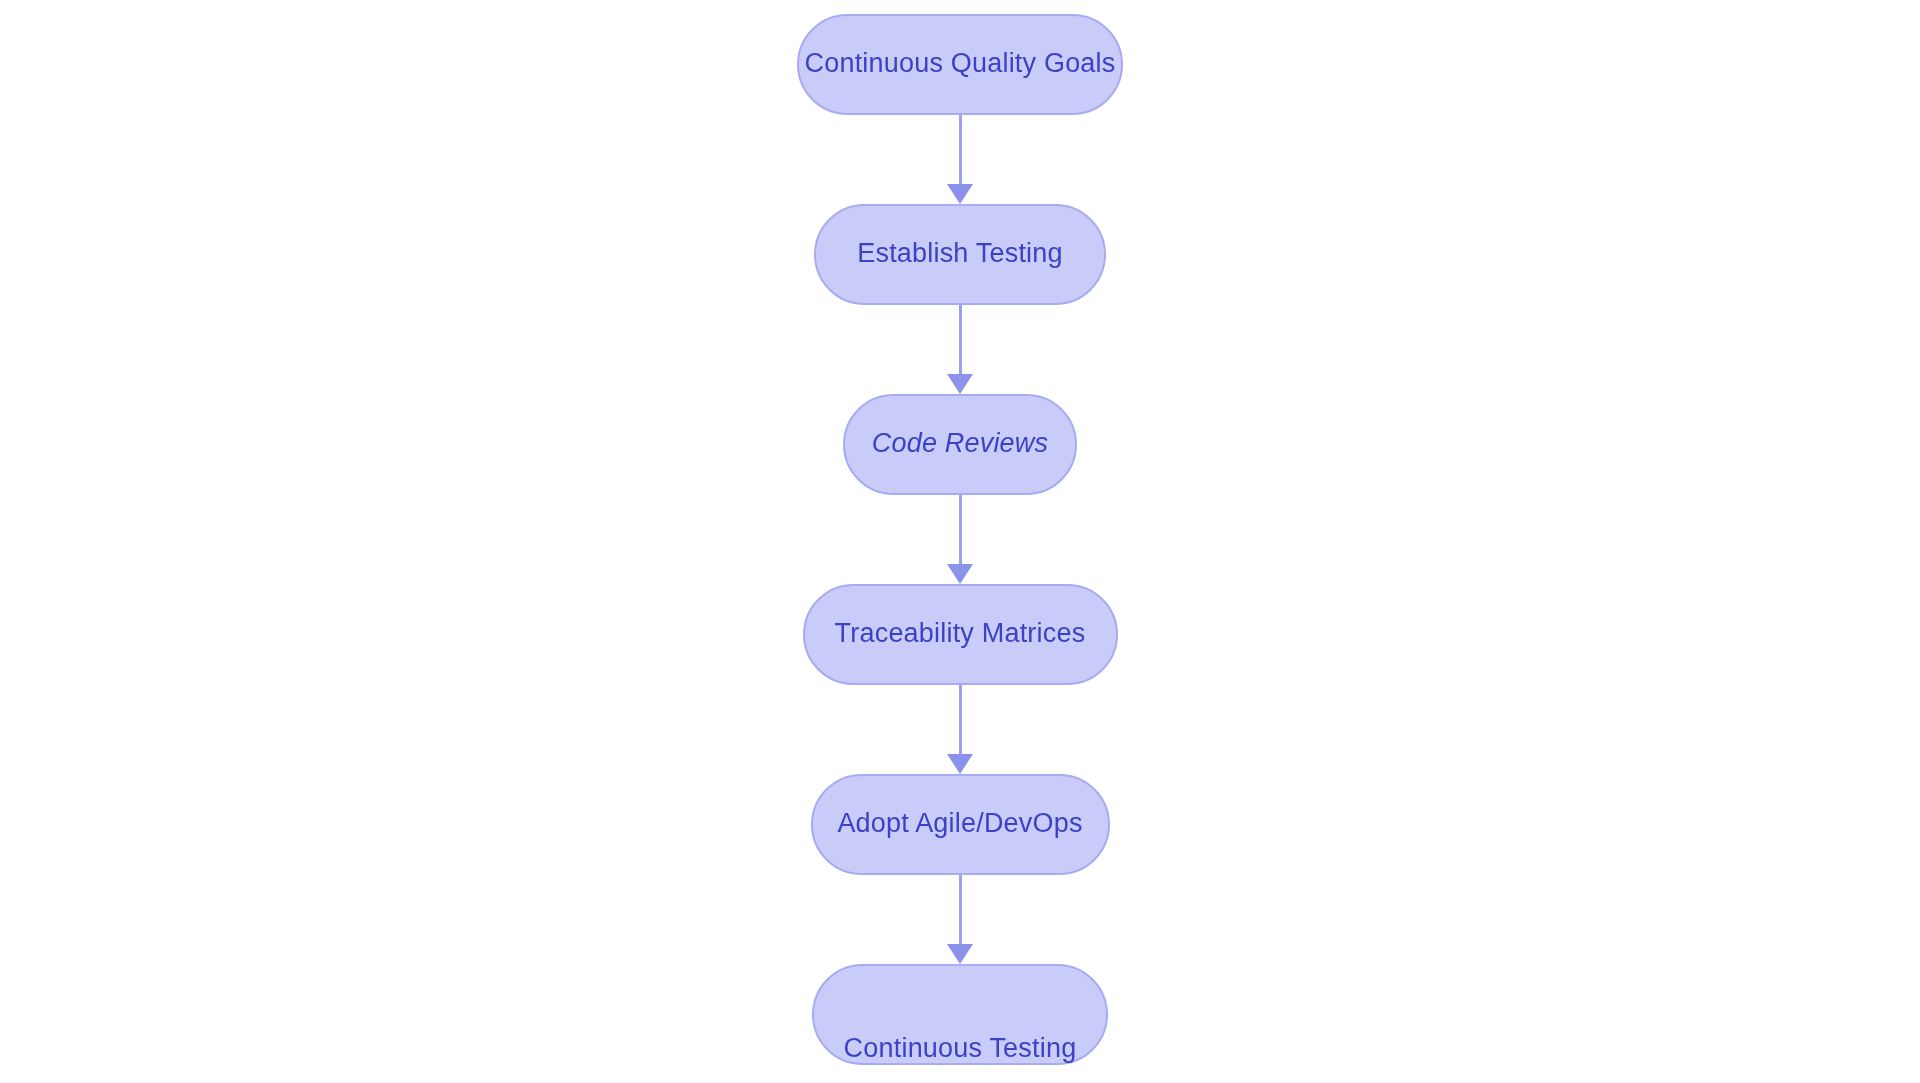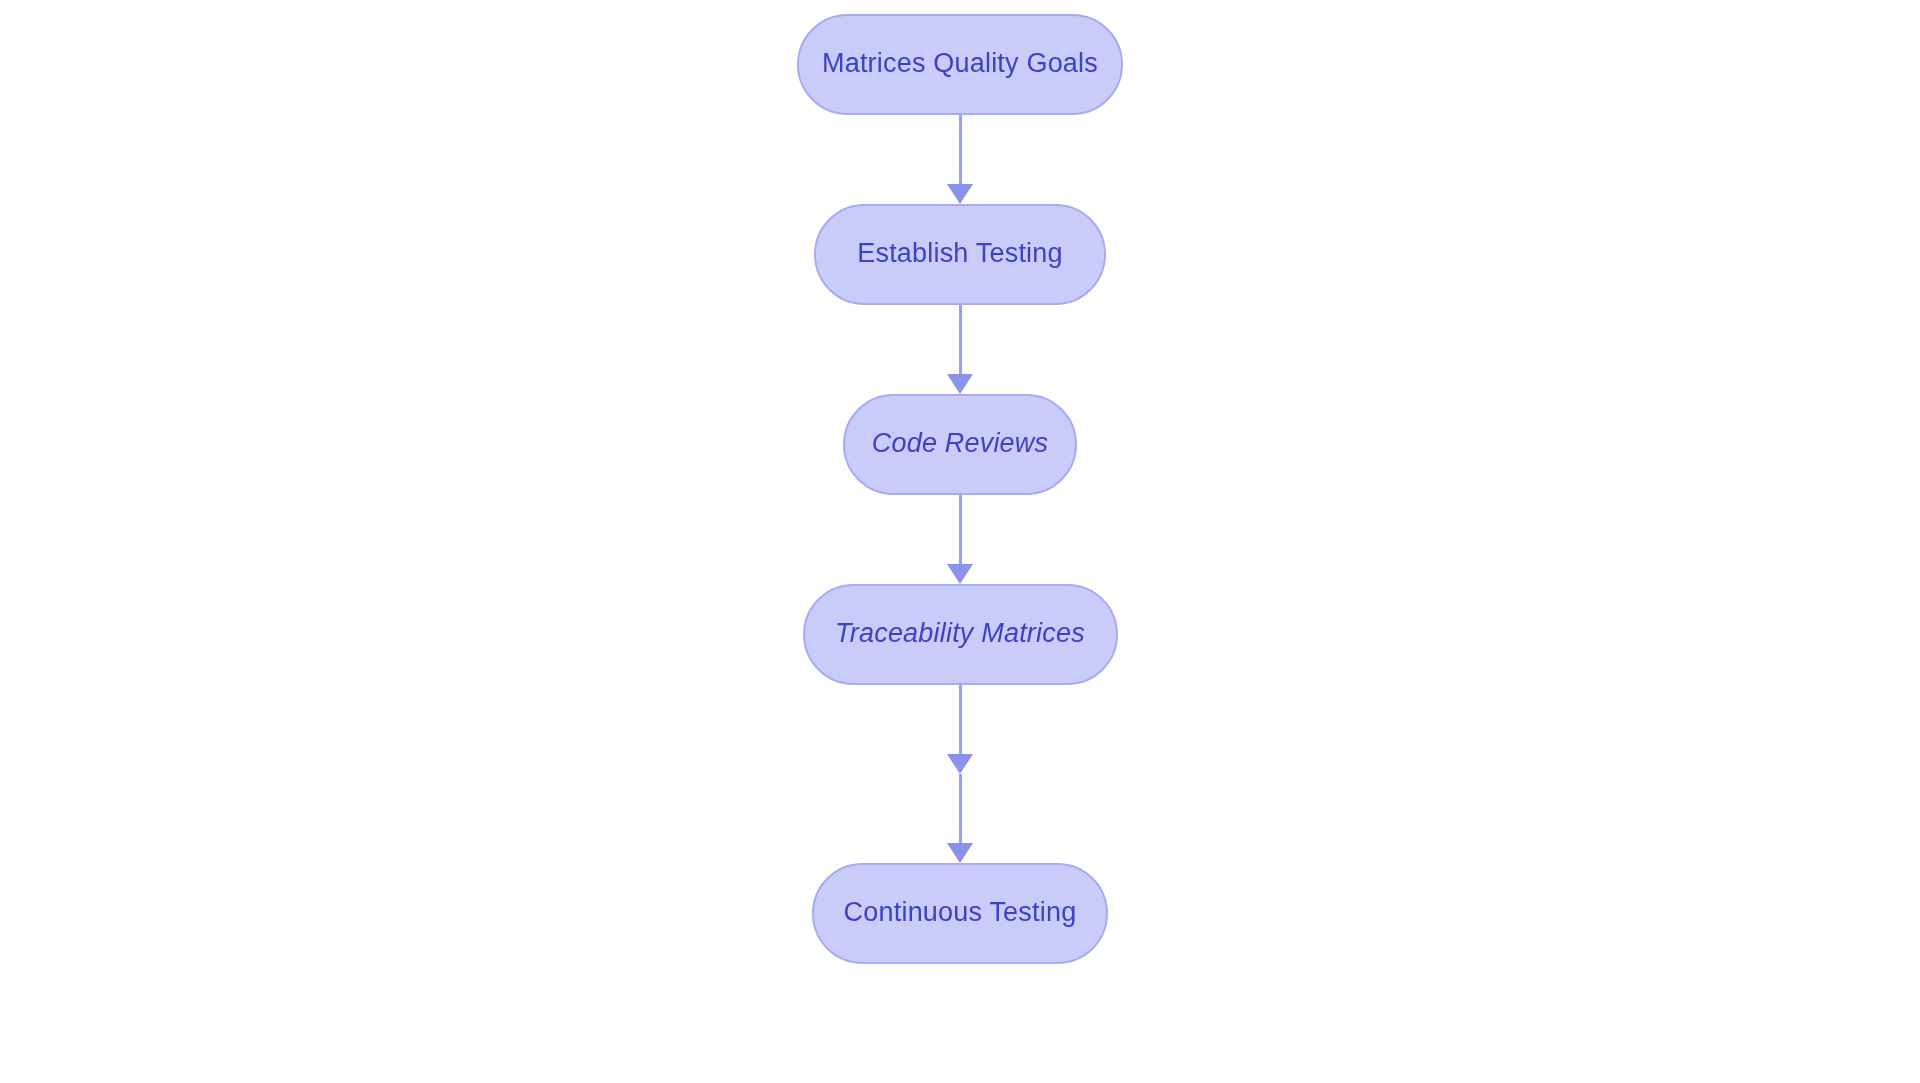--- a/index.html
+++ b/index.html
@@ -42,23 +42,23 @@
     color: var(--node-text);
     font-size: 27px;
     letter-spacing: 0.2px;
     white-space: nowrap;
     line-height: 1;
     transform: translateY(-1px);
   }
   .w1 { width: 326px; }
   .w2 { width: 292px; }
   .w3 { width: 234px; font-style: italic; }
-  .w4 { width: 315px; font-style: italic; }
+  .w4 { width: 315px; }
   .w5 { width: 299px; }
-  .w6 { width: 296px; }
+  .w6 { width: 296px; align-items: flex-end; }
   .connector {
     height: 89px;
     width: 26px;
     display: flex;
     flex-direction: column;
     align-items: center;
     flex: 0 0 auto;
   }
   .arrow-stem {
     width: 3px;
@@ -72,21 +72,21 @@
     border-right: 13px solid transparent;
     border-top: 20px solid var(--arrow-head);
   }
 </style>
 </head>
 <body>
 
 <div class="canvas">
 
   <div class="node w1">
-    <span class="node-label">Matrices Quality Goals</span>
+    <span class="node-label">Continuous Quality Goals</span>
   </div>
 
   <div class="connector">
     <div class="arrow-stem"></div>
     <div class="arrow-head"></div>
   </div>
 
   <div class="node w2">
     <span class="node-label">Establish Testing</span>
   </div>
@@ -107,20 +107,23 @@
 
   <div class="node w4">
     <span class="node-label">Traceability Matrices</span>
   </div>
 
   <div class="connector">
     <div class="arrow-stem"></div>
     <div class="arrow-head"></div>
   </div>
 
+  <div class="node w5">
+    <span class="node-label">Adopt Agile/DevOps</span>
+  </div>
 
   <div class="connector">
     <div class="arrow-stem"></div>
     <div class="arrow-head"></div>
   </div>
 
   <div class="node w6">
     <span class="node-label">Continuous Testing</span>
   </div>
 

